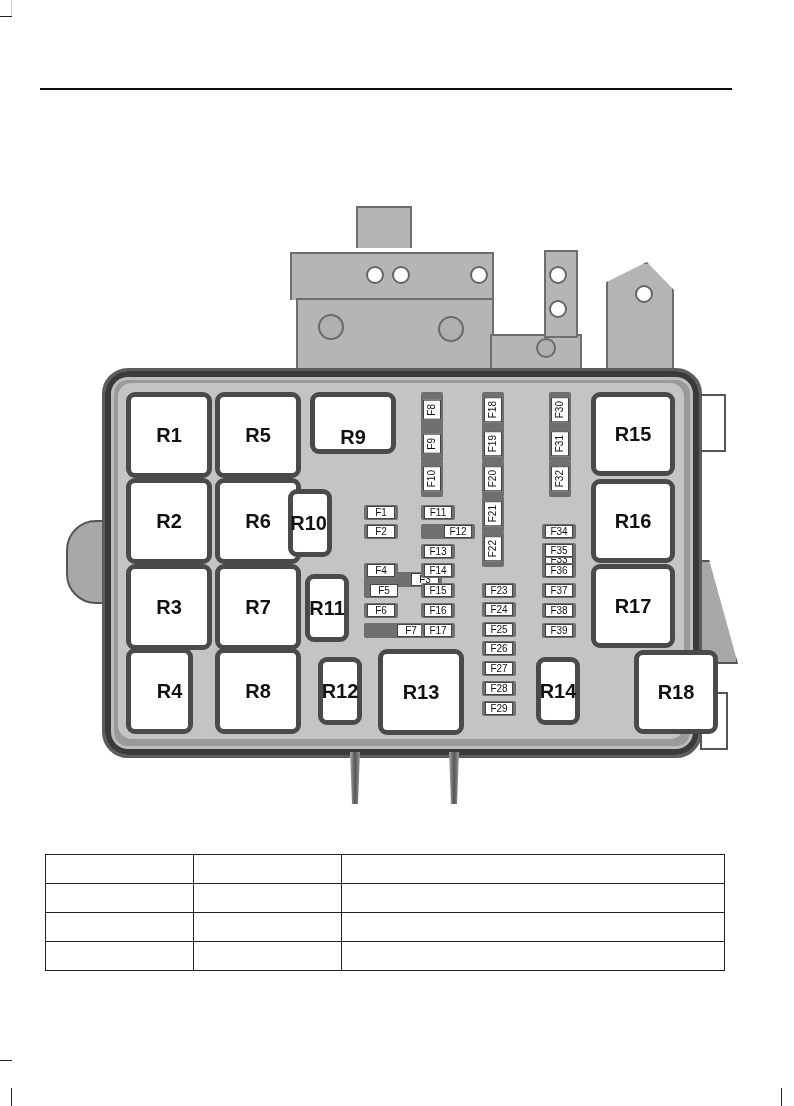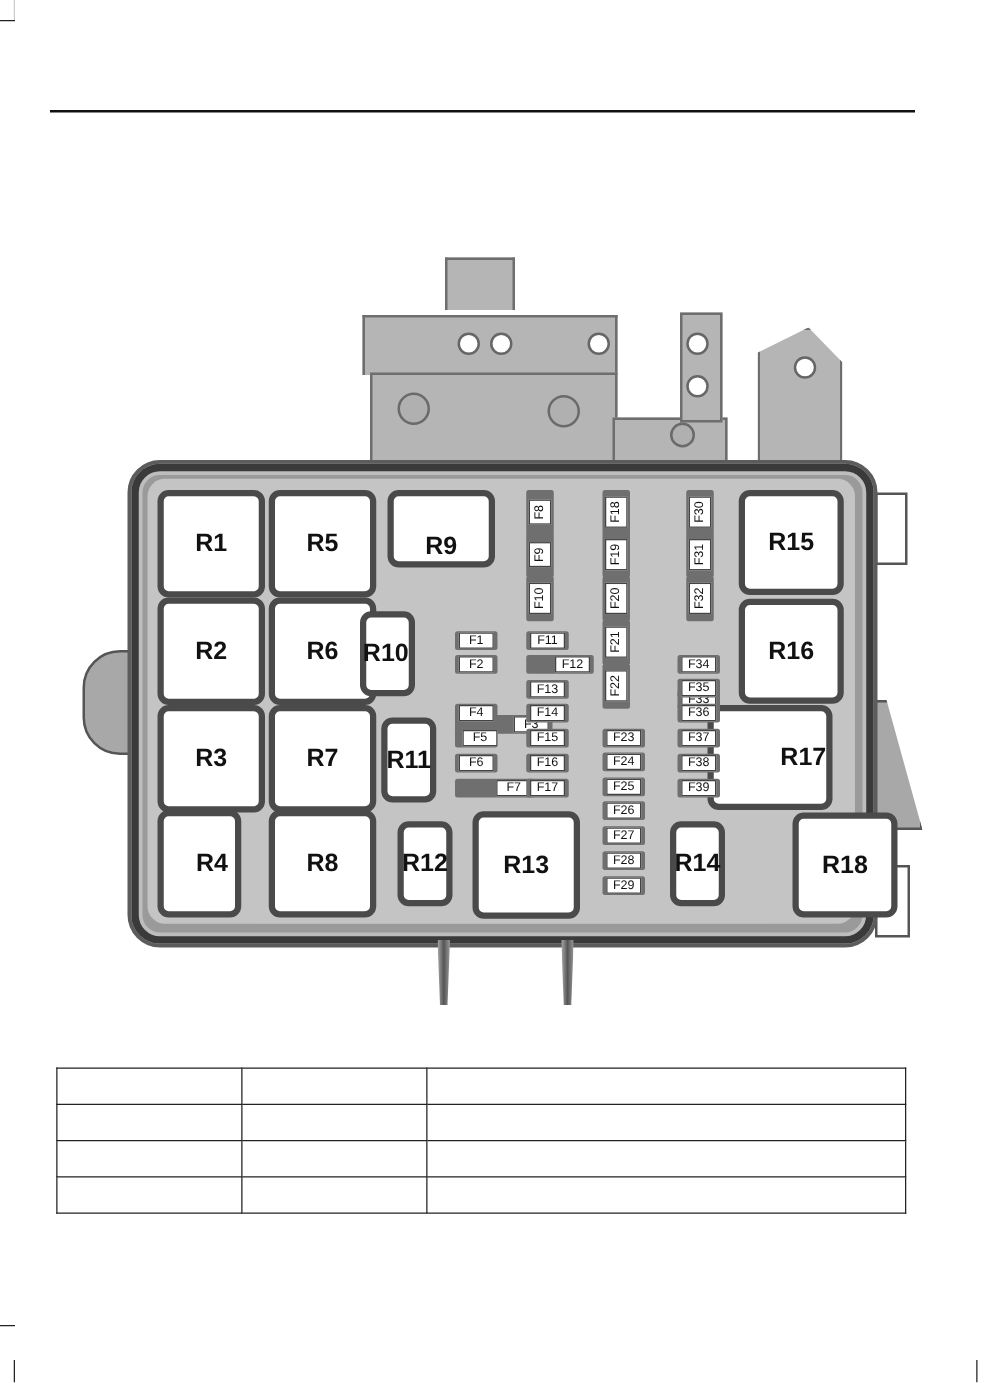--- a/index.html
+++ b/index.html
@@ -118,21 +118,21 @@
   <div class="relay" style="left:536px;top:657px;width:44px;height:68px;">
       <span>R14</span>
     </div>
 
   <div class="relay" style="left:591px;top:392px;width:84px;height:84px;">
       <span>R15</span>
     </div>
   <div class="relay" style="left:591px;top:479px;width:84px;height:84px;">
       <span>R16</span>
     </div>
-  <div class="relay" style="left:566px;top:564px;width:100px;height:84px;justify-content:flex-end;">
+  <div class="relay" style="left:591px;top:564px;width:84px;height:84px;">
       <span>R17</span>
     </div>
   <div class="relay" style="left:591px;top:650px;width:84px;height:84px;margin-left:43px;">
       <span>R18</span>
     </div>
 
   <div class="fuse-h" style="left:364px;top:505px;">
       <span>F1</span>
     </div>
   <div class="fuse-h" style="left:364px;top:524px;">

